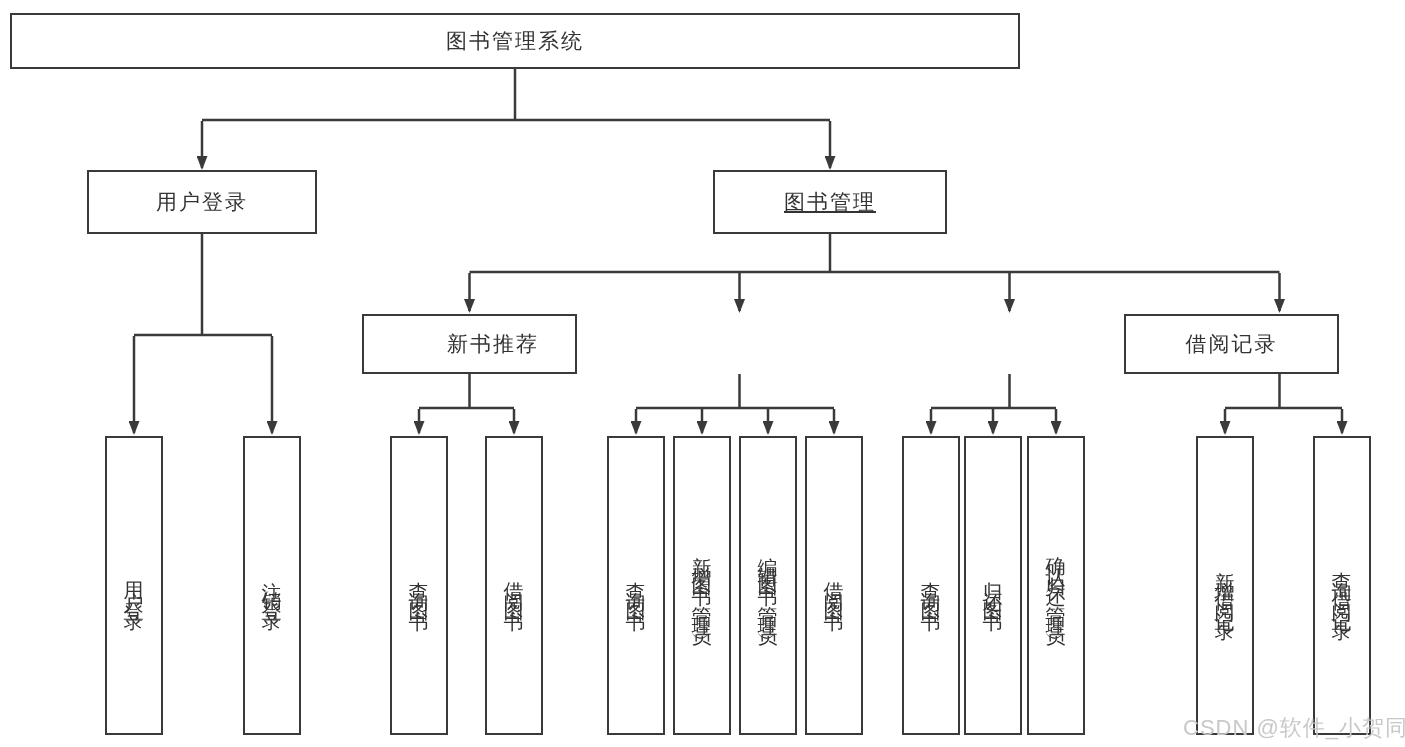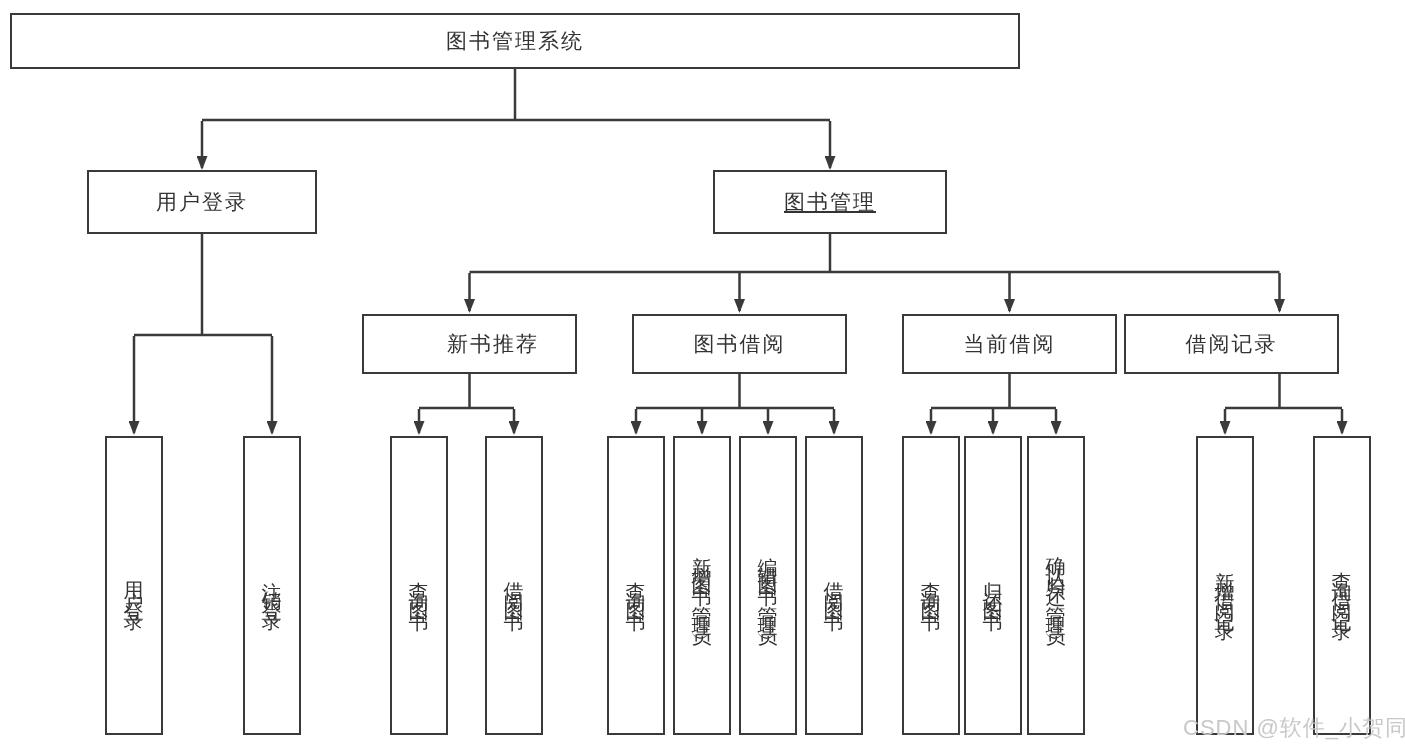--- a/index.html
+++ b/index.html
@@ -119,26 +119,20 @@
   <div class="box" style="left:87px;top:170px;width:230px;height:64px;">
     <span>用户登录</span>
   </div>
   <div class="box" style="left:713px;top:170px;width:234px;height:64px;text-decoration:underline;">
     <span>图书管理</span>
   </div>
 
   <div class="box" style="left:362px;top:314px;width:215px;height:60px;padding-left:47px;">
     <span>新书推荐</span>
   </div>
-  <div class="box" style="left:632px;top:314px;width:215px;height:60px;">
-    <span>图书借阅</span>
-  </div>
-  <div class="box" style="left:902px;top:314px;width:215px;height:60px;">
-    <span>当前借阅</span>
-  </div>
   <div class="box" style="left:1124px;top:314px;width:215px;height:60px;">
     <span>借阅记录</span>
   </div>
 
   <div class="vbox" style="left:105px;top:436px;width:58px;height:299px;">
     <span class="vtext">用户登录</span>
   </div>
   <div class="vbox" style="left:243px;top:436px;width:58px;height:299px;">
     <span class="vtext">注销登录</span>
   </div>

